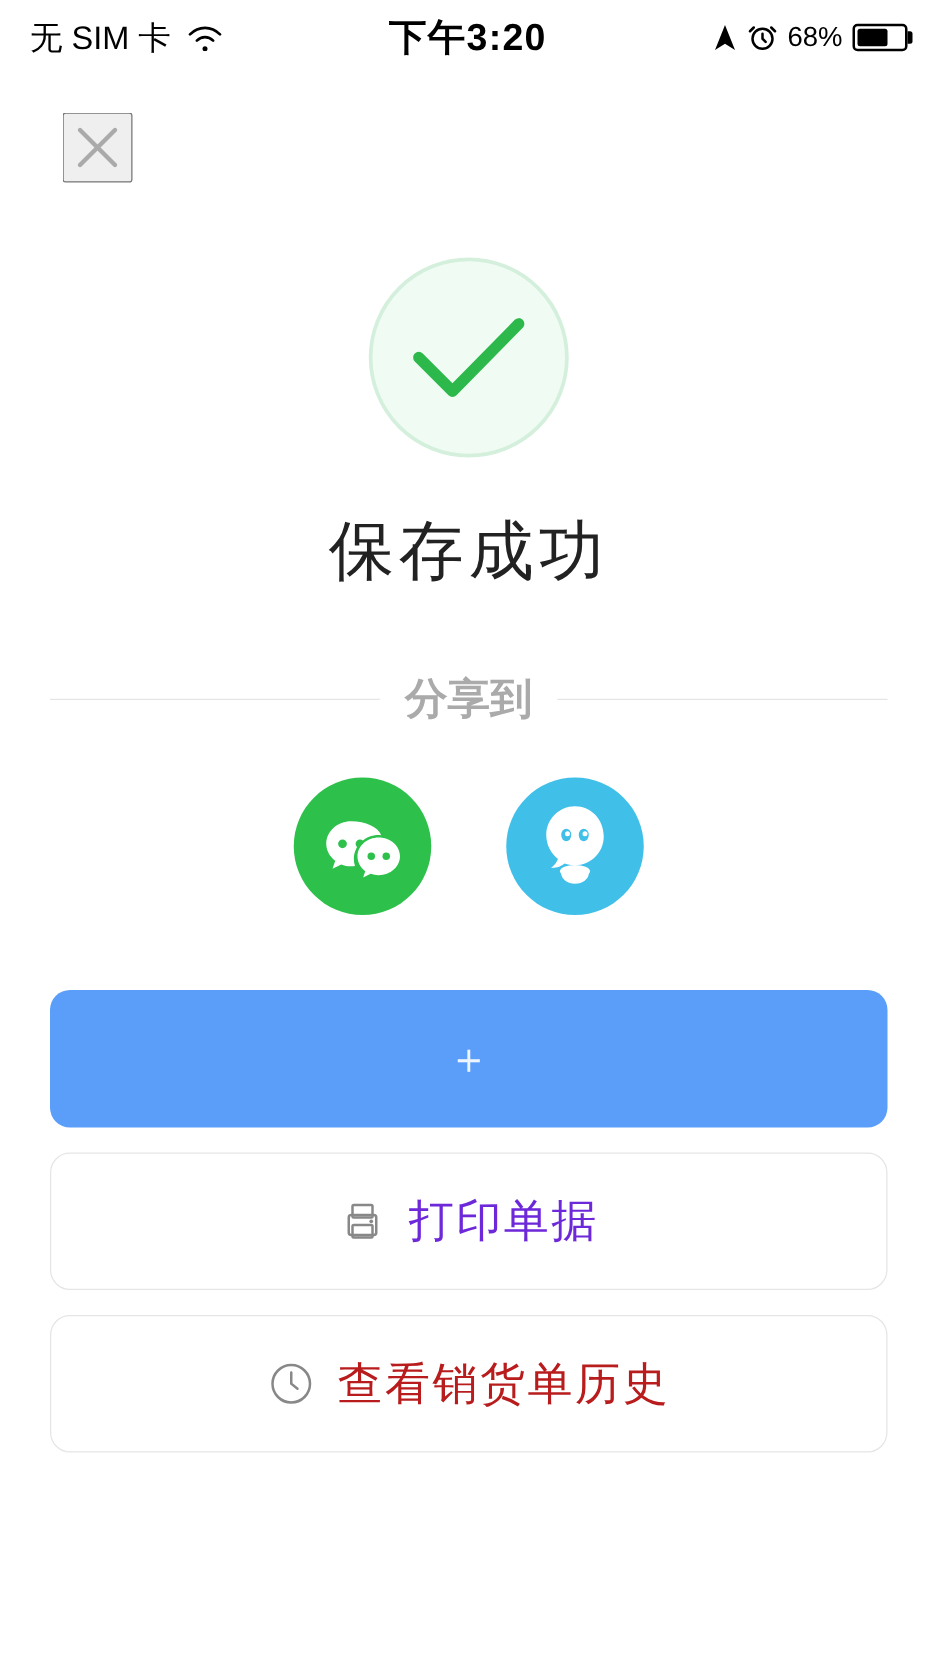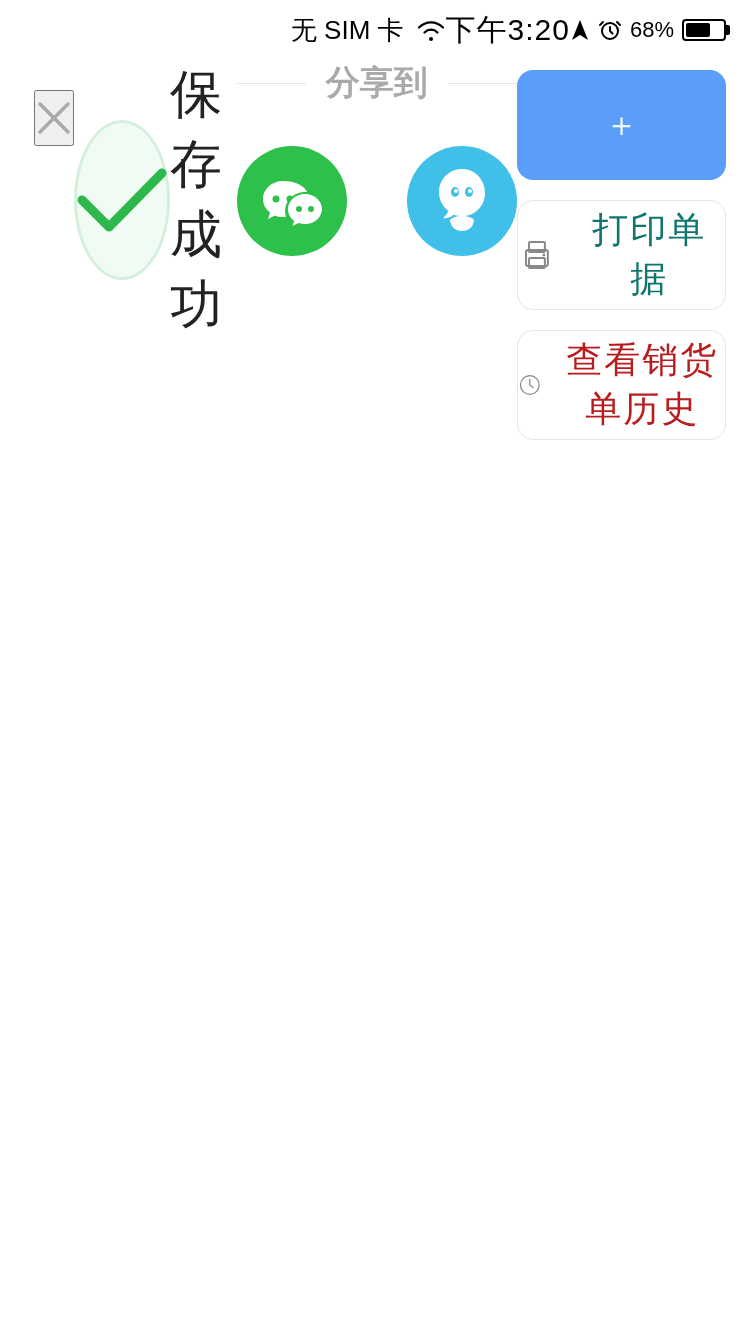--- a/index.html
+++ b/index.html
@@ -14,36 +14,36 @@
       flex-direction: column;
     }
 
     
     .status-bar {
       width: 100%;
       height: 60px;
       background: #ffffff;
       display: flex;
       align-items: center;
-      justify-content: flex-end;
+      justify-content: space-between;
       padding: 0 24px;
       font-size: 26px;
       font-weight: 500;
       color: #000;
     }
 
     .status-left {
       display: flex;
       align-items: center;
       gap: 12px;
     }
 
     .status-center {
       font-size: 30px;
-      font-weight: 400;
+      font-weight: 700;
       letter-spacing: 1px;
     }
 
     .status-right {
       display: flex;
       align-items: center;
       gap: 8px;
       font-size: 22px;
     }
 
@@ -72,22 +72,23 @@
       width: 68%;
       height: 100%;
       background: #000;
       border-radius: 2px;
     }
 
     
     .content {
       flex: 1;
       display: flex;
-      flex-direction: row;
-      padding: 0 24px;
+      flex-direction: column;
+      align-items: center;
+      padding: 0 40px;
     }
 
     
     .close-btn {
       align-self: flex-start;
       margin-top: 30px;
       margin-left: 10px;
       width: 56px;
       height: 56px;
       display: flex;
@@ -301,21 +302,21 @@
       <span class="btn-icon">＋</span>
     </button>
 
     <button class="btn btn-secondary">
       <svg width="38" height="38" viewBox="0 0 38 38" fill="none">
         <rect x="8" y="14" width="22" height="16" rx="2" stroke="#888" stroke-width="2" fill="none"></rect>
         <rect x="11" y="6" width="16" height="10" rx="1" stroke="#888" stroke-width="2" fill="none"></rect>
         <rect x="11" y="22" width="16" height="10" rx="1" stroke="#888" stroke-width="2" fill="none"></rect>
         <circle cx="26" cy="19" r="1.5" fill="#888"></circle>
       </svg>
-      <span style="font-size:36px; color:#0f766e; letter-spacing:2px;">打印单据</span>
+      <span style="font-size:36px; color:#6d28d9; letter-spacing:2px;">打印单据</span>
     </button>
 
     <button class="btn btn-secondary">
       <svg width="38" height="38" viewBox="0 0 38 38" fill="none">
         <circle cx="19" cy="19" r="15" stroke="#888" stroke-width="2" fill="none"></circle>
         <path d="M19 10v9l5 4" stroke="#888" stroke-width="2" stroke-linecap="round"></path>
       </svg>
       <span style="font-size:36px; color:#b91c1c; letter-spacing:2px;">查看销货单历史</span>
     </button>
 

